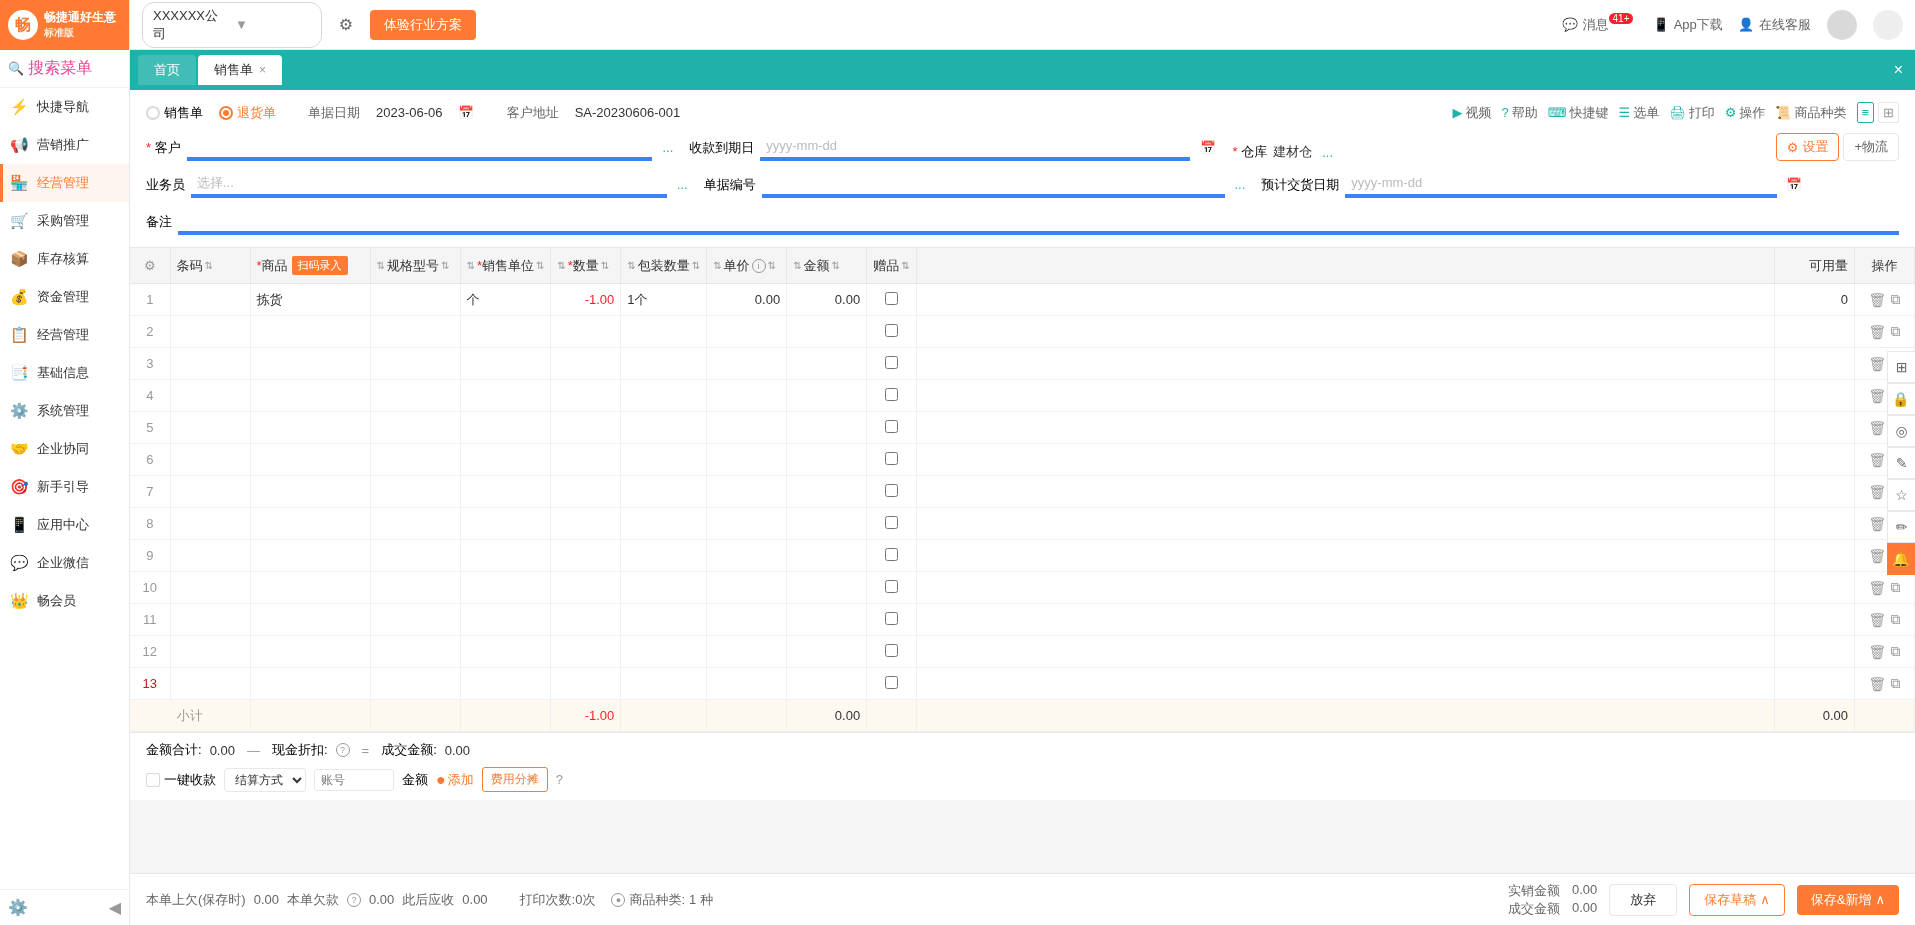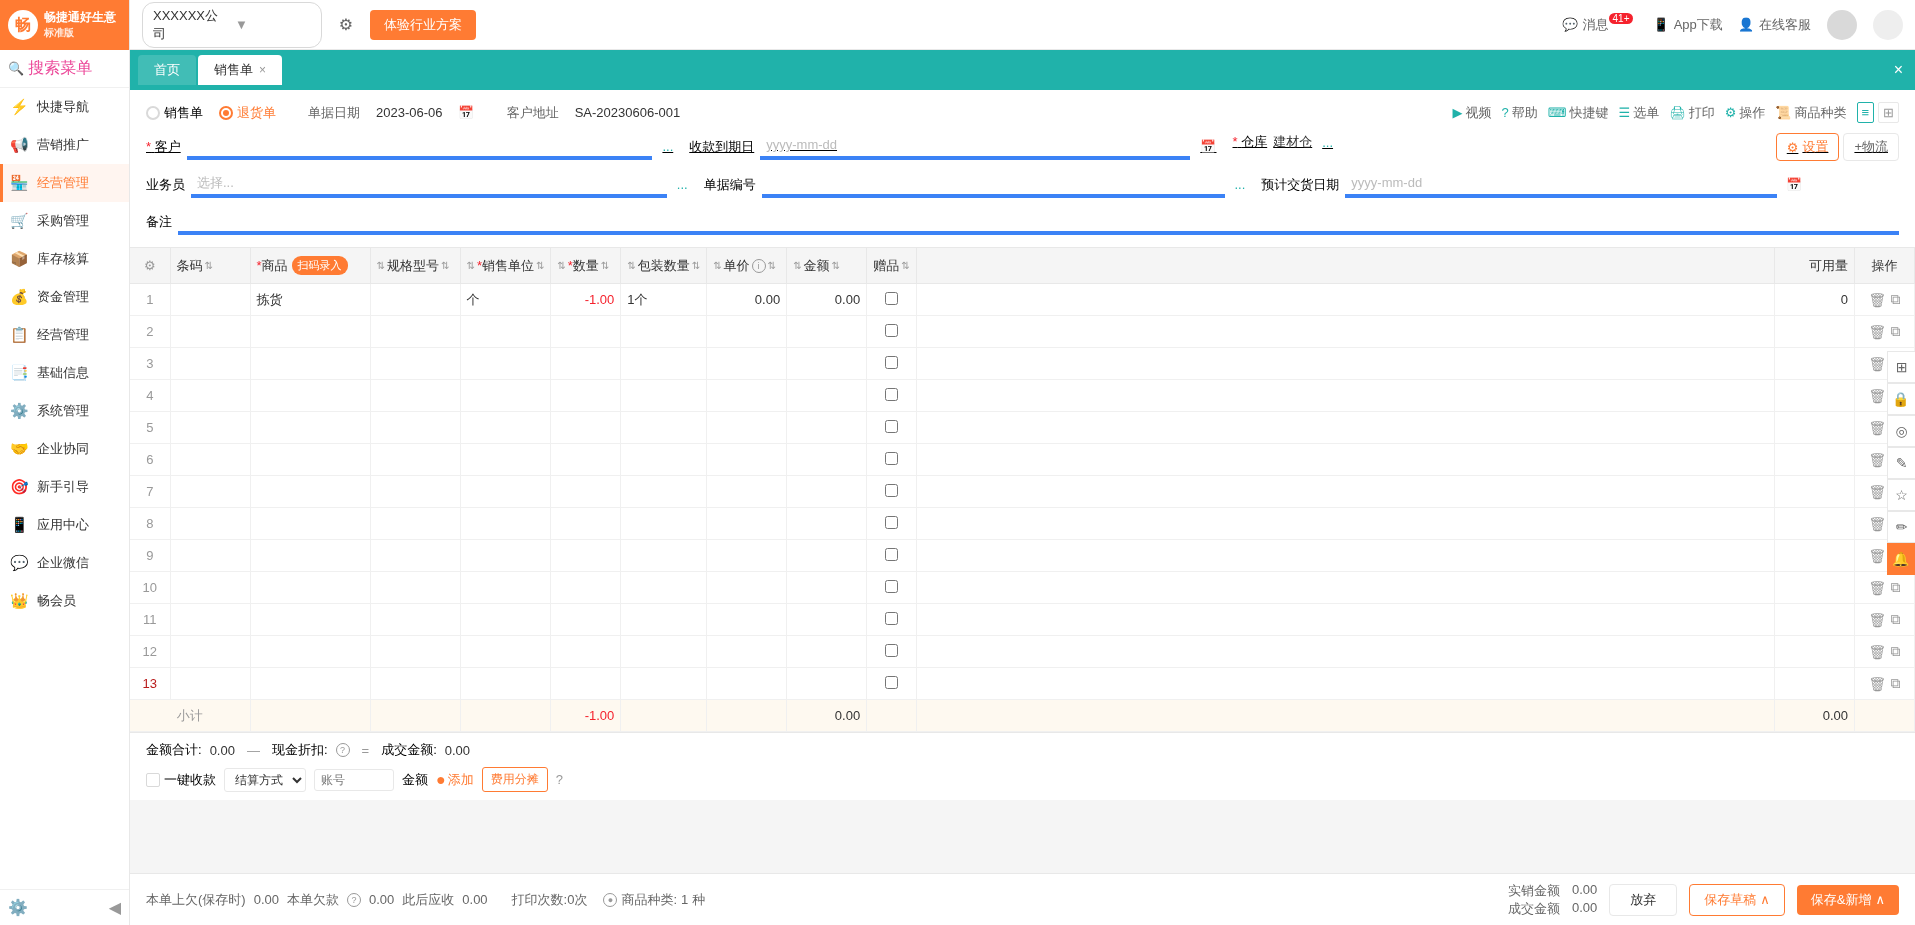--- a/index.html
+++ b/index.html
@@ -70,21 +70,21 @@
     .col-goods { width: 120px; }
     .col-spec { width: 90px; }
     .col-unit { width: 80px; }
     .col-qty { width: 70px; }
     .col-pkg { width: 80px; }
     .col-price { width: 80px; }
     .col-amount { width: 80px; }
     .col-gift { width: 50px; text-align: center; }
     .col-avail { width: 80px; text-align: right; }
     .col-op { width: 60px; text-align: center; }
-    .scan-btn { background: #ff7b33; color: #fff; border: none; border-radius: 9px; padding: 2px 6px; font-size: 11px; cursor: pointer; }
+    .scan-btn { background: #ff7b33; color: #fff; border: none; border-radius: 2px; padding: 2px 6px; font-size: 11px; cursor: pointer; }
     .th-sort { display: flex; align-items: center; gap: 2px; }
     .sort-icon { color: #999; font-size: 10px; }
     .required-star { color: #f5222d; }
     .settings-icon-cell { text-align: center; }
 
     
     .footer-area { background: #fff; border-top: 1px solid #e8e8e8; padding: 8px 16px; }
     .footer-row1 { display: flex; align-items: center; gap: 8px; margin-bottom: 8px; }
     .dash { color: #999; margin: 0 4px; }
     .equal { color: #999; margin: 0 4px; }
@@ -289,21 +289,21 @@
             <span class="icon">📜</span>
             <span>商品种类</span>
           </div>
           <div style="display:flex; align-items:center; gap:4px;">
             <span style="cursor:pointer;border:1px solid #20b2aa;padding:2px 4px;color:#20b2aa;border-radius:2px;">≡</span>
             <span style="cursor:pointer;border:1px solid #e8e8e8;padding:2px 4px;color:#999;border-radius:2px;">⊞</span>
           </div>
         </div>
       </div>
 
-      <div style="display:flex; align-items:flex-start; gap:16px; margin-bottom:10px;text-decoration:underline;">
+      <div style="display:flex; align-items:flex-end; gap:16px; margin-bottom:10px;">
         <div style="display:flex; align-items:center; gap:6px; flex:1; min-width:280px;">
           <label><span style="color:#f5222d;">*</span> <span>客户</span></label>
           <input class="form-input" type="text" style="flex: 1 1 0%;">
           <span class="form-input-dots">...</span>
         </div>
         <div style="display:flex; align-items:center; gap:6px; flex:1;">
           <label>收款到期日</label>
           <input class="form-input" type="text" placeholder="yyyy-mm-dd" style="flex: 1 1 0%;">
           <span class="form-date-icon">📅</span>
         </div>
@@ -739,21 +739,21 @@
 
   <div class="bottom-bar">
     <div class="bottom-info">
       <span>本单上欠(保存时)</span>
       <span style="font-weight:500;">0.00</span>
       <span>本单欠款</span>
       <span class="info-circle">?</span>
       <span style="font-weight:500;">0.00</span>
       <span>此后应收</span>
       <span style="font-weight:500;">0.00</span>
-      <span style="margin-left:16px;">打印次数:0次</span>
+      <span style="margin-left:24px;">打印次数:0次</span>
       <span style="display:flex;align-items:center;gap:4px;margin-left:8px;">
         <span class="info-circle">●</span>
         <span>商品种类:</span>
         <span>1</span>
         <span>种</span>
       </span>
     </div>
     <div class="bottom-stats">
       <div>
         <span>实销金额</span>

